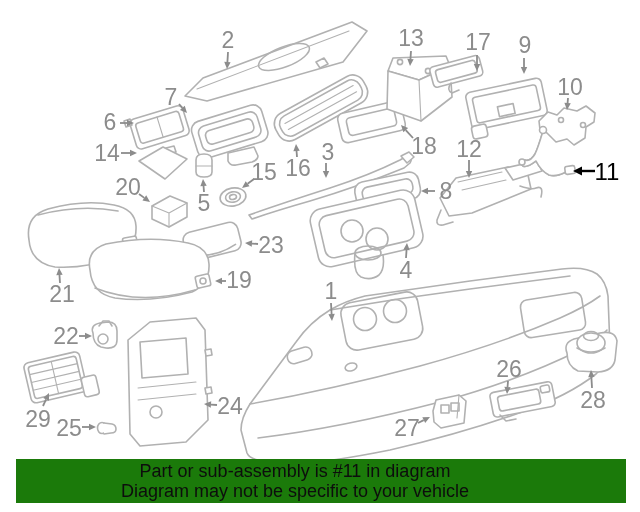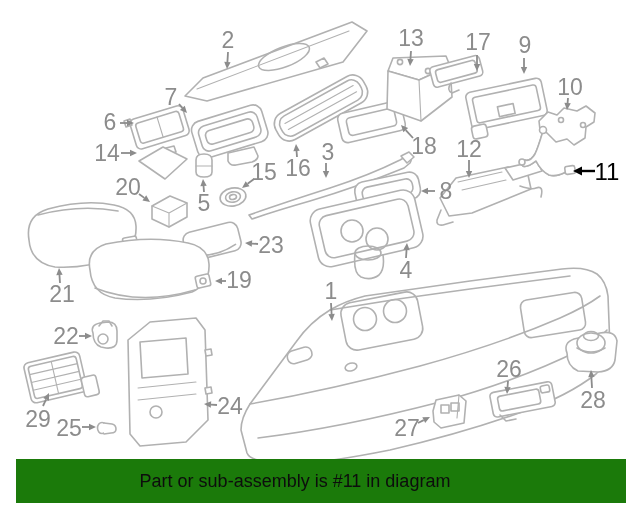--- a/index.html
+++ b/index.html
@@ -10,21 +10,21 @@
   #parts path,#parts rect,#parts ellipse,#parts circle,#parts polygon{
     fill:#ffffff;stroke:var(--line,#b1b1b1);stroke-width:1.6;
     stroke-linejoin:round;stroke-linecap:round;}
   #parts .ln{fill:none;}
   #parts .thin{fill:none;stroke-width:1.1;}
   .h-under{stroke:var(--hl-dark,#0d2007);stroke-width:7;fill:none;stroke-linecap:round;}
   .h-over{stroke:var(--hl,#2f6d1f);stroke-width:3.2;fill:none;stroke-linecap:round;}
   .h-blob{fill:var(--hl-dark,#0d2007);stroke:var(--hl,#2f6d1f);stroke-width:1;}
   #callouts text{font-family:"Liberation Sans","DejaVu Sans",sans-serif;}
   .banner{position:absolute;left:16px;top:459px;width:610px;height:44px;
-    box-sizing:border-box;display:flex;flex-direction:column;justify-content:center;
+    box-sizing:border-box;display:flex;flex-direction:column;justify-content:flex-start;
     align-items:center;padding:2px 52px 2px 0;text-align:center;
     font-size:18px;line-height:20px;white-space:nowrap;}
 </style>
 </head>
 <body>
 
 <div class="stage">
 
 <svg id="diagram" width="640" height="512" viewBox="0 0 640 512">
   <g id="parts">
@@ -383,15 +383,16 @@
         <g>
           <line x1="43" y1="406" x2="46.06659275776777" y2="399.3557156915032" stroke="#8c8c8c" stroke-width="1.8"></line>
           <polygon points="49,393 48.97206278816922,400.69670185938077 43.161122727366326,398.0147295236256" fill="#8c8c8c"></polygon>
           <text x="38" y="427" text-anchor="middle" font-size="23" fill="#8c8c8c">29</text>
         </g>
       </g>
 </svg>
 
 <div class="banner" style="background: rgb(27, 122, 10); color: rgb(13, 13, 13);">
   <div>Part or sub-assembly is #11 in diagram</div>
+  <div>Diagram may not be specific to your vehicle</div>
 </div>
 
 </div>
 
 </body></html>

